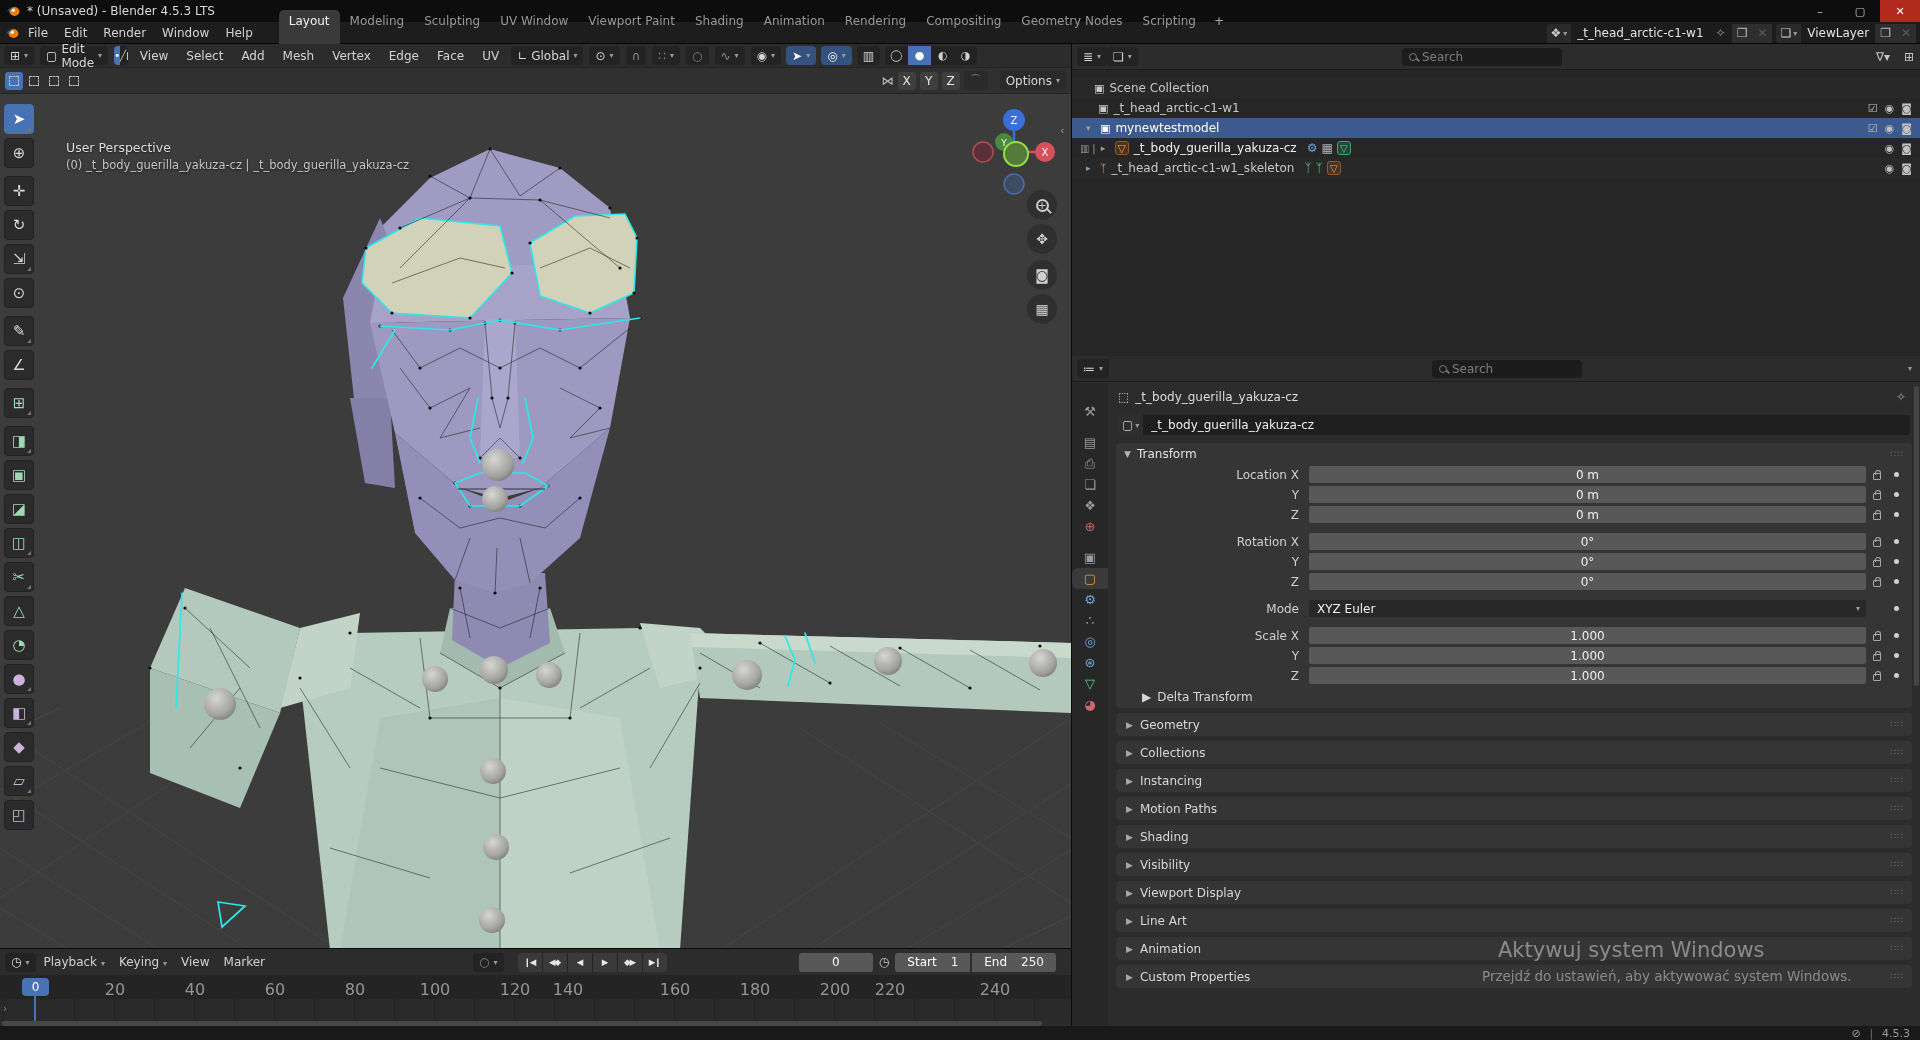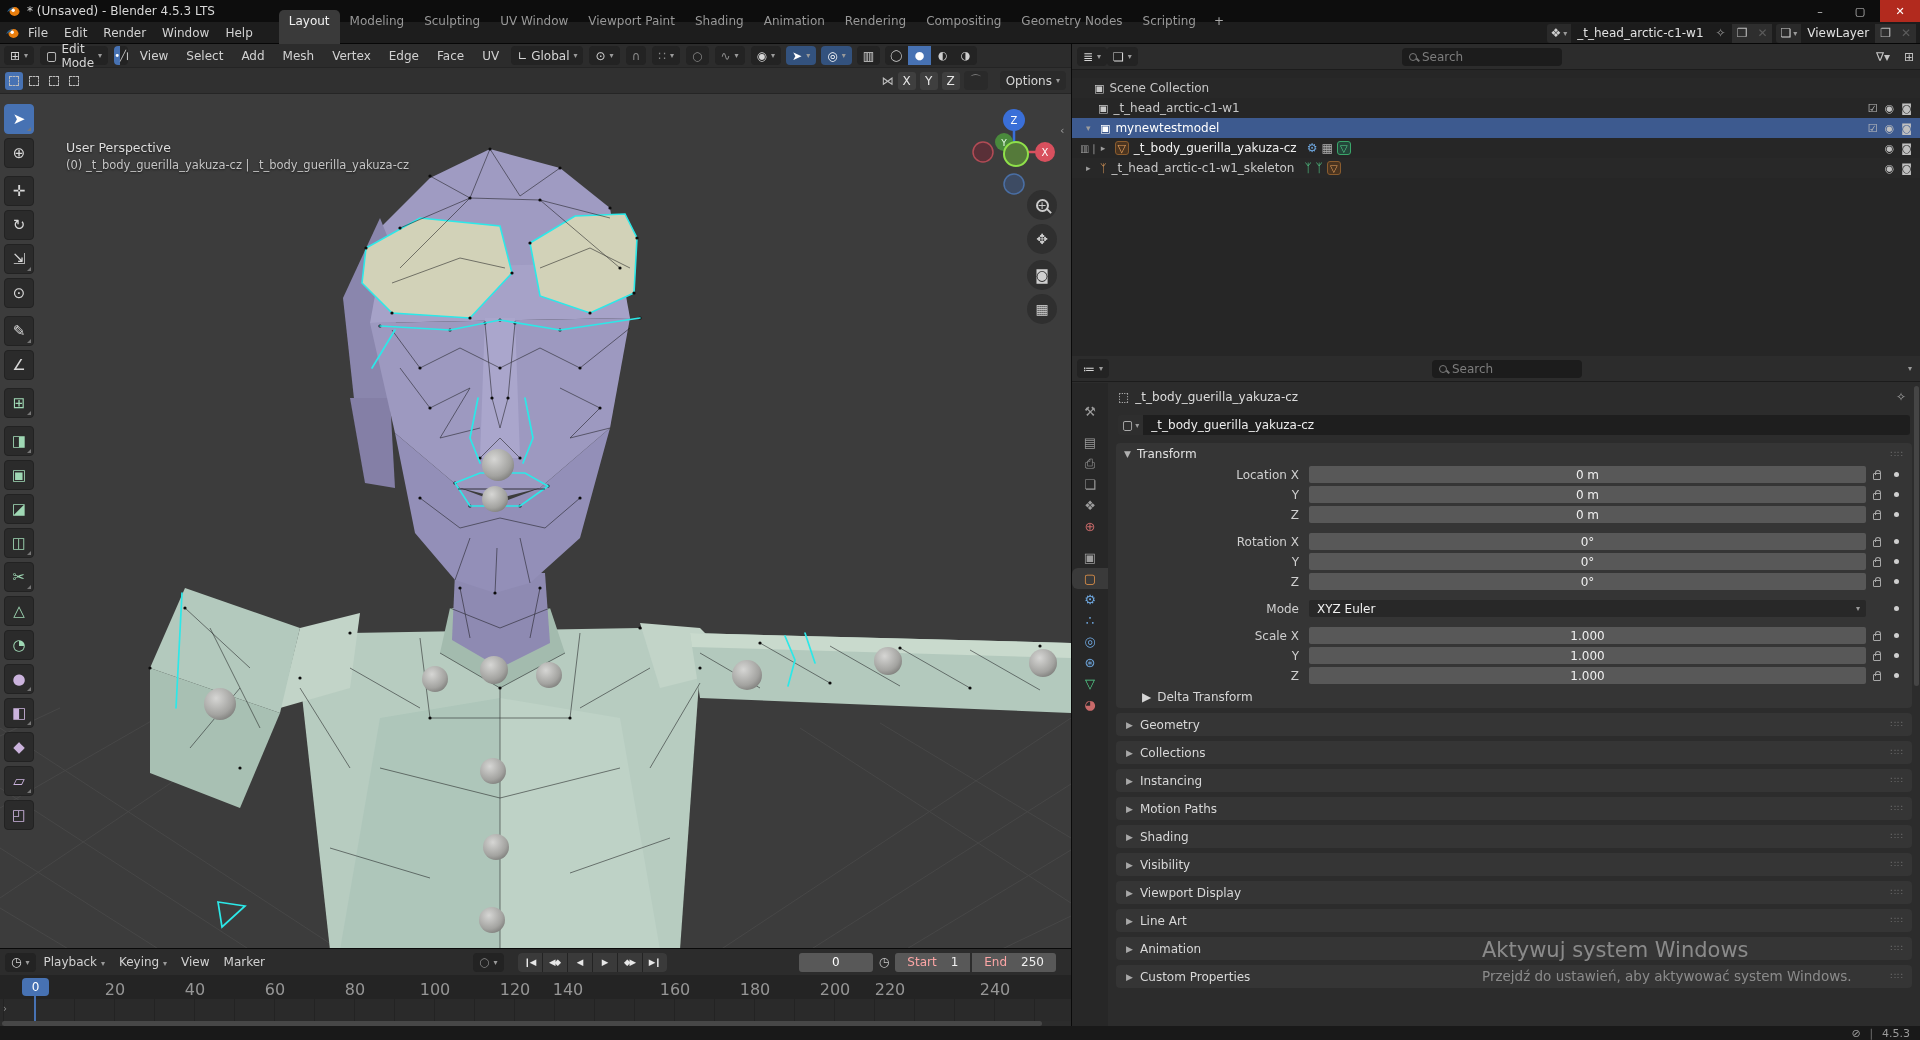--- a/index.html
+++ b/index.html
@@ -150,40 +150,40 @@
   .tl-header { height:26px; display:flex; align-items:center; gap:2px; padding:0 5px; }
   .tl-right { margin-left:auto; display:flex; align-items:center; gap:6px; padding-right:10px; }
   .transport { display:flex; gap:1px; background:#232323; border-radius:4px; overflow:hidden; }
   .transport>span { width:24px; height:19px; background:#3a3a3a; color:#e8e8e8; display:flex;
     align-items:center; justify-content:center; font-size:8.5px; letter-spacing:-1px; }
   .framefield { background:#585858; border-radius:3px; width:74px; height:19px; display:flex;
     align-items:center; justify-content:center; color:#fff; }
   .range { display:flex; border-radius:3px; overflow:hidden; }
   .rangefield { background:#585858; height:19px; display:flex; align-items:center; gap:14px; padding:0 12px;
     color:#f0f0f0; }
-  .rangefield .rl { color:#fca5a5; }
+  .rangefield .rl { color:#ffffff; }
   #ruler { position:absolute; left:0; top:26px; width:1071px; height:24px; background:#242424; }
   .tick { position:absolute; top:5px; transform:translateX(-50%); color:#969696; font-size:16px; }
   #framebadge { position:absolute; left:22px; top:3px; width:27px; height:18px; background:#4772b3;
     border-radius:4px; color:#fff; display:flex; align-items:center; justify-content:center; z-index:3; }
   #track { position:absolute; left:0; top:50px; width:1071px; height:22px; background:#2a2a2a;
     background-image:repeating-linear-gradient(90deg,transparent 0 39px,#232323 39px 40px);
     background-position-x:35px; }
   #playhead { position:absolute; left:34px; top:44px; width:2px; height:28px; background:#4772b3; z-index:2; }
   #tl-scroll { position:absolute; left:2px; top:72px; width:1040px; height:5px; background:#474747; border-radius:3px; }
   .tl-expand { position:absolute; left:3px; top:54px; color:#8d8d8d; font-size:10px; }
 
   
   #statusbar { position:absolute; left:0; top:1026px; width:1920px; height:14px; background:#191919;
     display:flex; align-items:center; justify-content:flex-end; gap:6px; padding-right:10px;
     color:#9a9a9a; font-size:11px; }
 
   
   #watermark { position:absolute; left:1482px; top:938px; z-index:40; pointer-events:none; color:#a0a0a0; opacity:.8; }
-  #watermark .w1 { font-size:21px; }
+  #watermark .w1 { font-size:21px;margin-left:16px; }
   #watermark .w2 { font-size:13.5px; margin-top:6px; }
 
   .divider-v { position:absolute; left:1071px; top:44px; width:1px; height:982px; background:#0a0a0a; }
 </style>
 </head>
 <body>
 
 <div id="titlebar">
   <svg width="14" height="14">
     <ellipse cx="8.5" cy="7.5" rx="5" ry="4.4" fill="#e87d0d"></ellipse>

